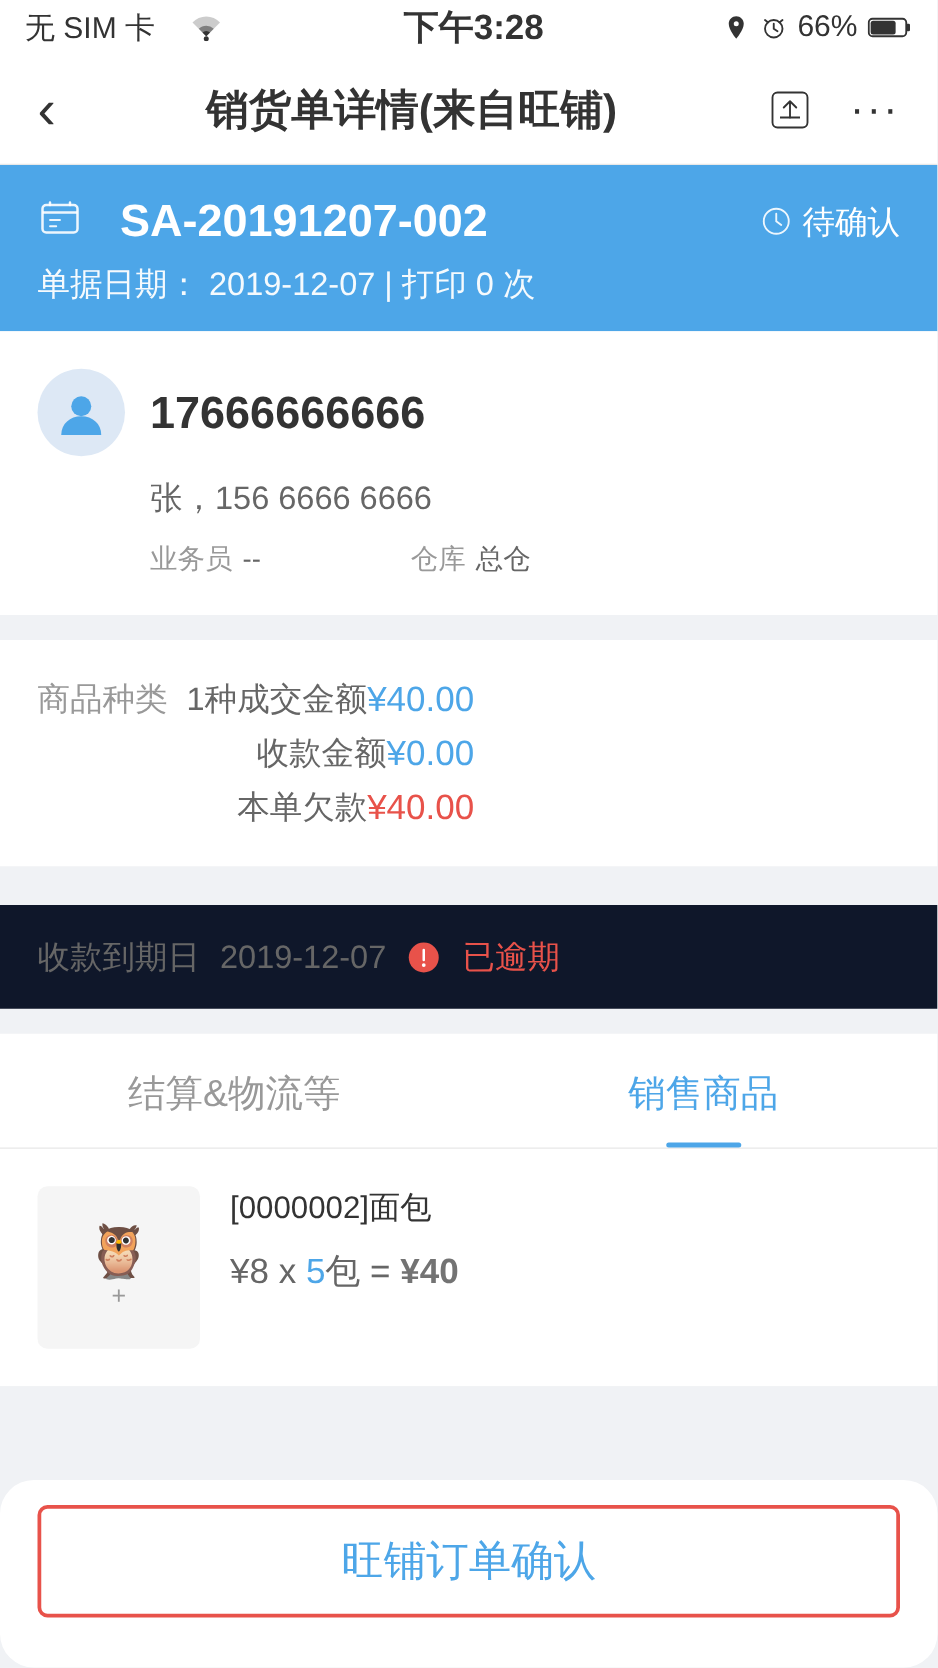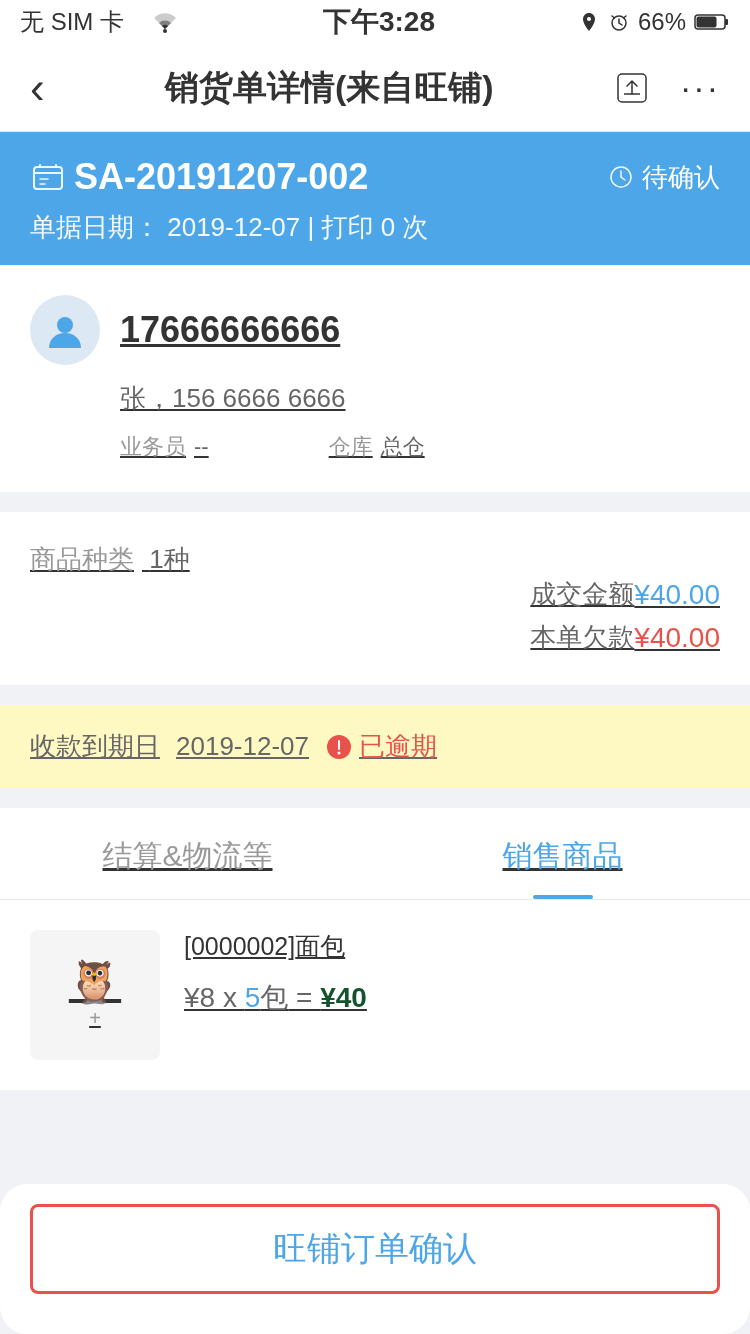--- a/index.html
+++ b/index.html
@@ -81,21 +81,20 @@
     }
     .order-date-row {
       font-size: 26px;
       opacity: 0.95;
     }
 
     
     .card {
       background: #fff;
       margin-bottom: 20px;
-      text-decoration: underline;
     }
 
     
     .customer-section {
       background: #fff;
       padding: 30px;
       margin-bottom: 20px;
     }
     .customer-top {
       display: flex;
@@ -132,24 +131,23 @@
       font-size: 22px;
       color: #666;
     }
     .customer-meta .meta-label { color: #999; margin-right: 8px; }
     .meta-sep { margin: 0 60px; }
 
     
     .summary-section {
       background: #fff;
       padding: 30px;
-      margin-bottom: 20px;
+      margin-bottom: 31px;
       display: flex;
       justify-content: flex-start;
-      flex-direction: column;
     }
     .summary-left {
       font-size: 26px;
       color: #666;
     }
     .summary-left-label { color: #999; margin-right: 8px; }
     .summary-right {
       text-align: right;
     }
     .summary-row {
@@ -159,33 +157,33 @@
       margin-bottom: 8px;
       font-size: 26px;
       color: #666;
     }
     .summary-row:last-child { margin-bottom: 0; }
     .amount-blue { color: #4da6e8; font-size: 28px; }
     .amount-red { color: #e8524a; font-size: 28px; }
 
     
     .due-section {
-      background: #fef9c3;
+      background: #0f172a;
       padding: 24px 30px;
       margin-bottom: 20px;
       font-size: 26px;
       color: #666;
       display: flex;
       align-items: center;
       gap: 16px;
     }
     .overdue-badge {
       display: inline-flex;
       align-items: center;
-      gap: 6px;
+      gap: 17px;
       color: #e8524a;
       font-size: 26px;
     }
 
     
     .tabs-section {
       background: #fff;
       margin-bottom: 0;
     }
     .tabs-row {
@@ -254,21 +252,21 @@
     .product-name {
       font-size: 25px;
       color: #333;
       margin-bottom: 16px;
     }
     .product-price-row {
       font-size: 28px;
       color: #666;
     }
     .price-blue { color: #4da6e8; }
-    .price-total { color: #14532d; font-weight: 600; }
+    .price-total { color: #737373; font-weight: 600; }
 
     
     .bottom-spacer {
       background: #f0f2f5;
       height: 200px;
     }
 
     
     .confirm-btn-wrap {
       position: fixed;
@@ -333,21 +331,21 @@
       <rect x="4" y="4" width="28" height="28" rx="4" fill="none" stroke="#333" stroke-width="1.5"></rect>
       <path d="M18 12v12M13 16l5-5 5 5" stroke="#333" stroke-width="1.5" fill="none" stroke-linecap="round" stroke-linejoin="round"></path>
       <path d="M10 24h16" stroke="#333" stroke-width="1.5" fill="none"></path>
     </svg>
     <span style="font-size:34px; letter-spacing:2px; cursor:pointer;">···</span>
   </div>
 </div>
 
 <div class="order-banner">
   <div class="order-id-row">
-    <div style="display:flex;align-items:center;gap:8px;">
+    <div style="display:flex;gap:30px;">
       <svg width="36" height="36" viewBox="0 0 36 36">
         <rect x="4" y="8" width="28" height="22" rx="3" fill="none" stroke="rgba(255,255,255,0.9)" stroke-width="2"></rect>
         <path d="M4 14h28" stroke="rgba(255,255,255,0.9)" stroke-width="2"></path>
         <path d="M10 8V6M26 8V6" stroke="rgba(255,255,255,0.9)" stroke-width="2" stroke-linecap="round"></path>
         <path d="M10 20h8M10 25h5" stroke="rgba(255,255,255,0.9)" stroke-width="1.5" stroke-linecap="round"></path>
       </svg>
       <span class="order-id">SA-20191207-002</span>
     </div>
     <div class="order-status">
       <svg width="26" height="26" viewBox="0 0 26 26">
@@ -386,20 +384,24 @@
 
 <div class="summary-section card">
   <div class="summary-left">
     <span class="summary-left-label">商品种类</span>
     <span>1种</span>
   </div>
   <div class="summary-right">
     <div class="summary-row">
       <span>成交金额</span>
       <span class="amount-blue">¥40.00</span>
+    </div>
+    <div class="summary-row">
+      <span>收款金额</span>
+      <span class="amount-blue">¥0.00</span>
     </div>
     <div class="summary-row">
       <span>本单欠款</span>
       <span class="amount-red">¥40.00</span>
     </div>
   </div>
 </div>
 
 <div class="due-section card">
   <span>收款到期日</span>

